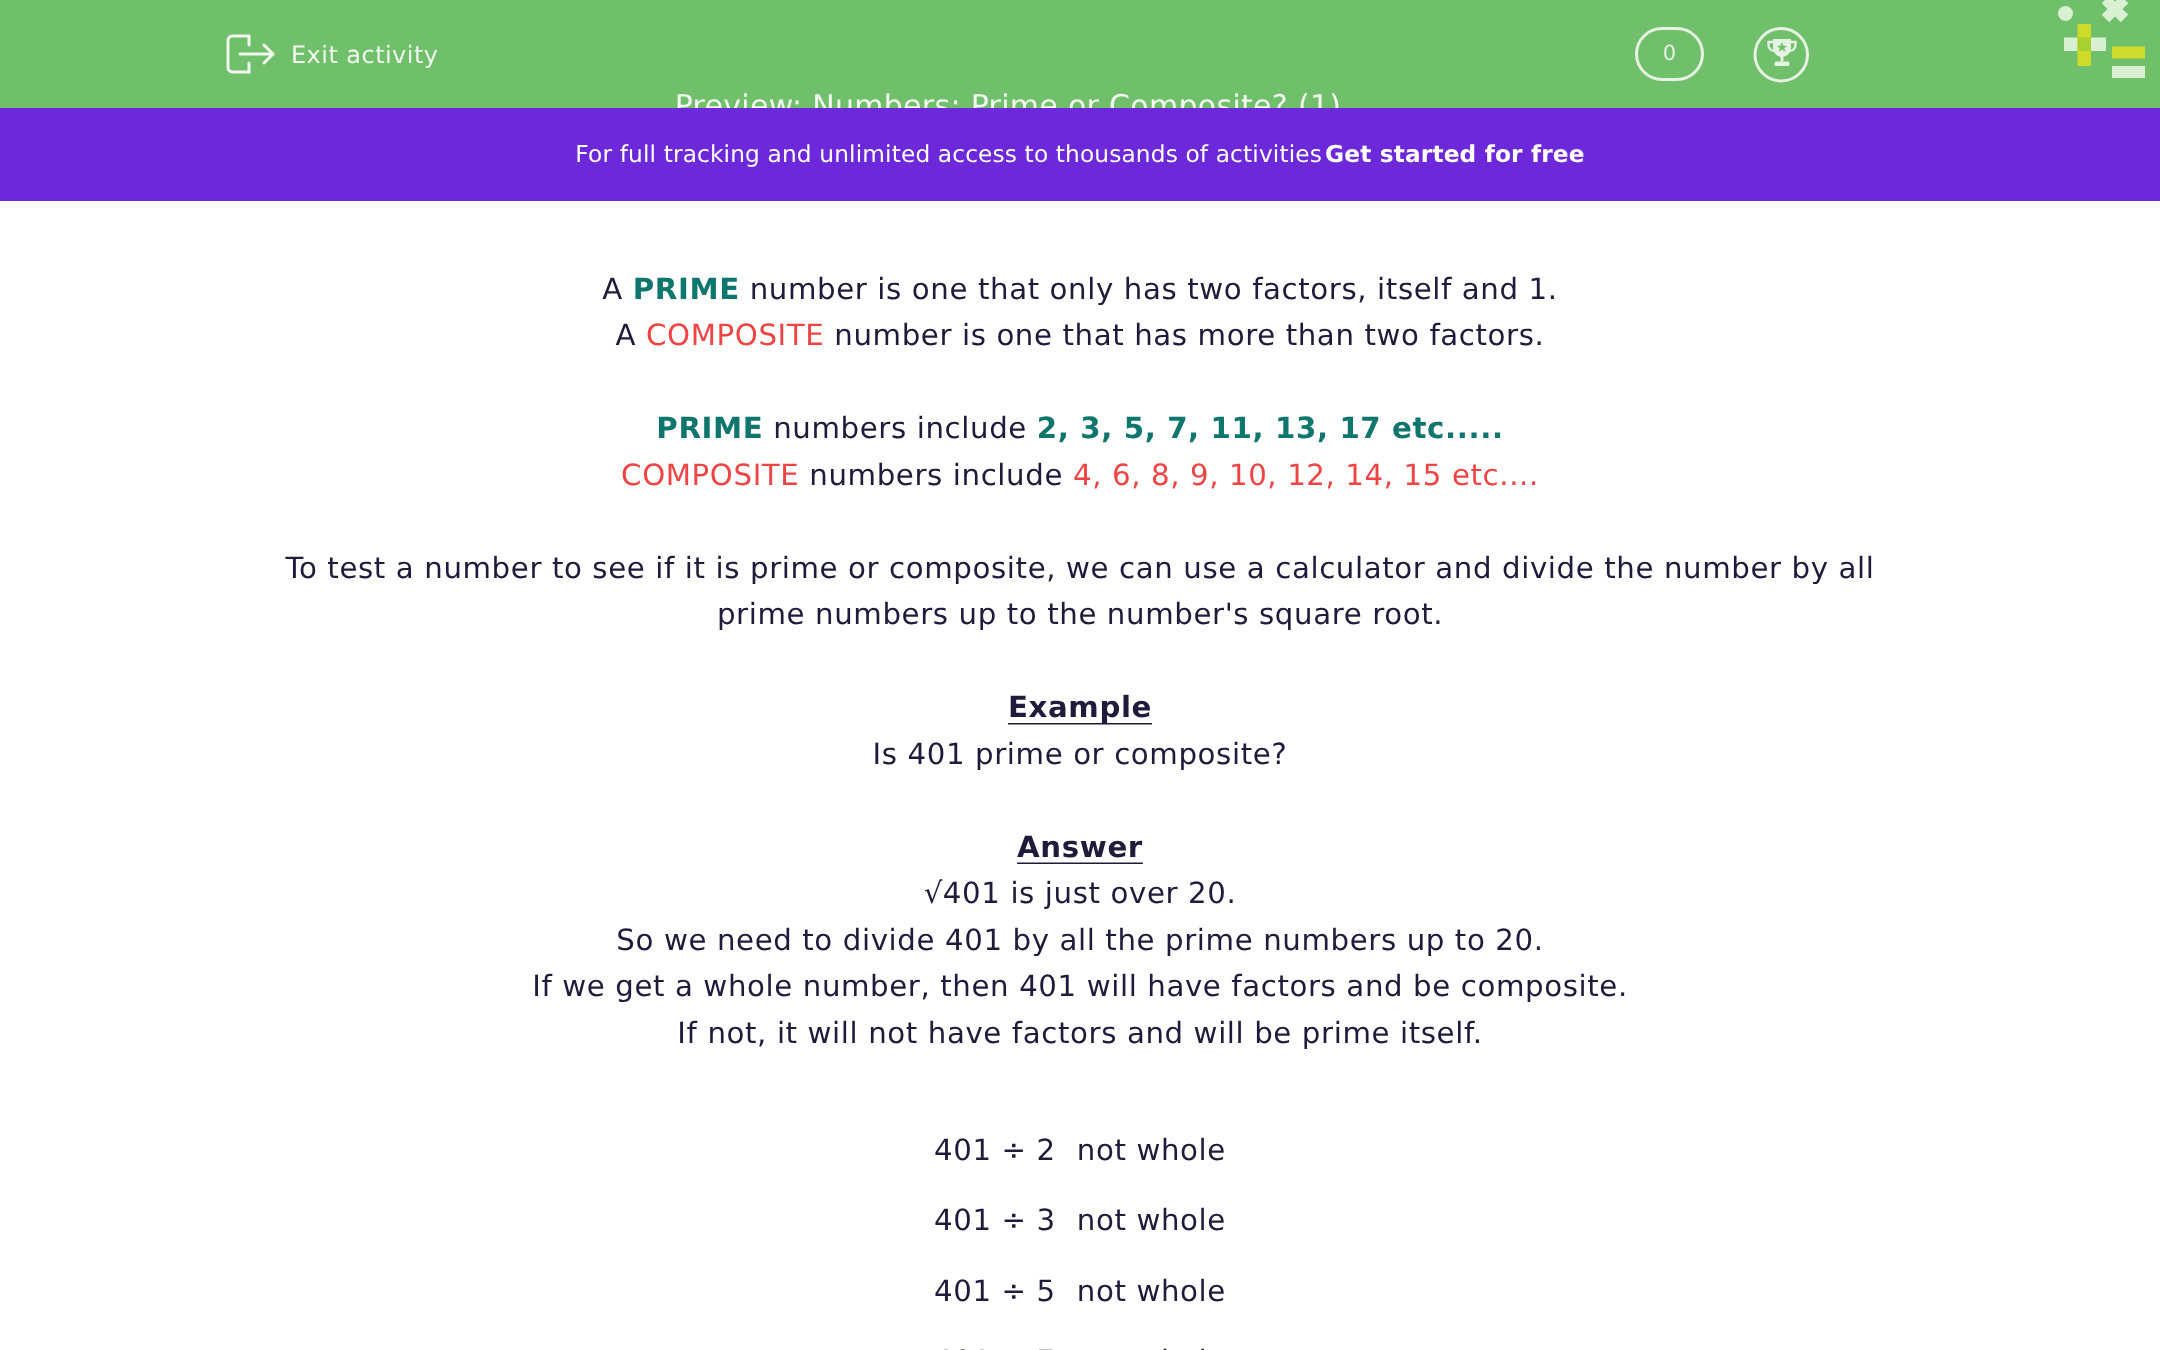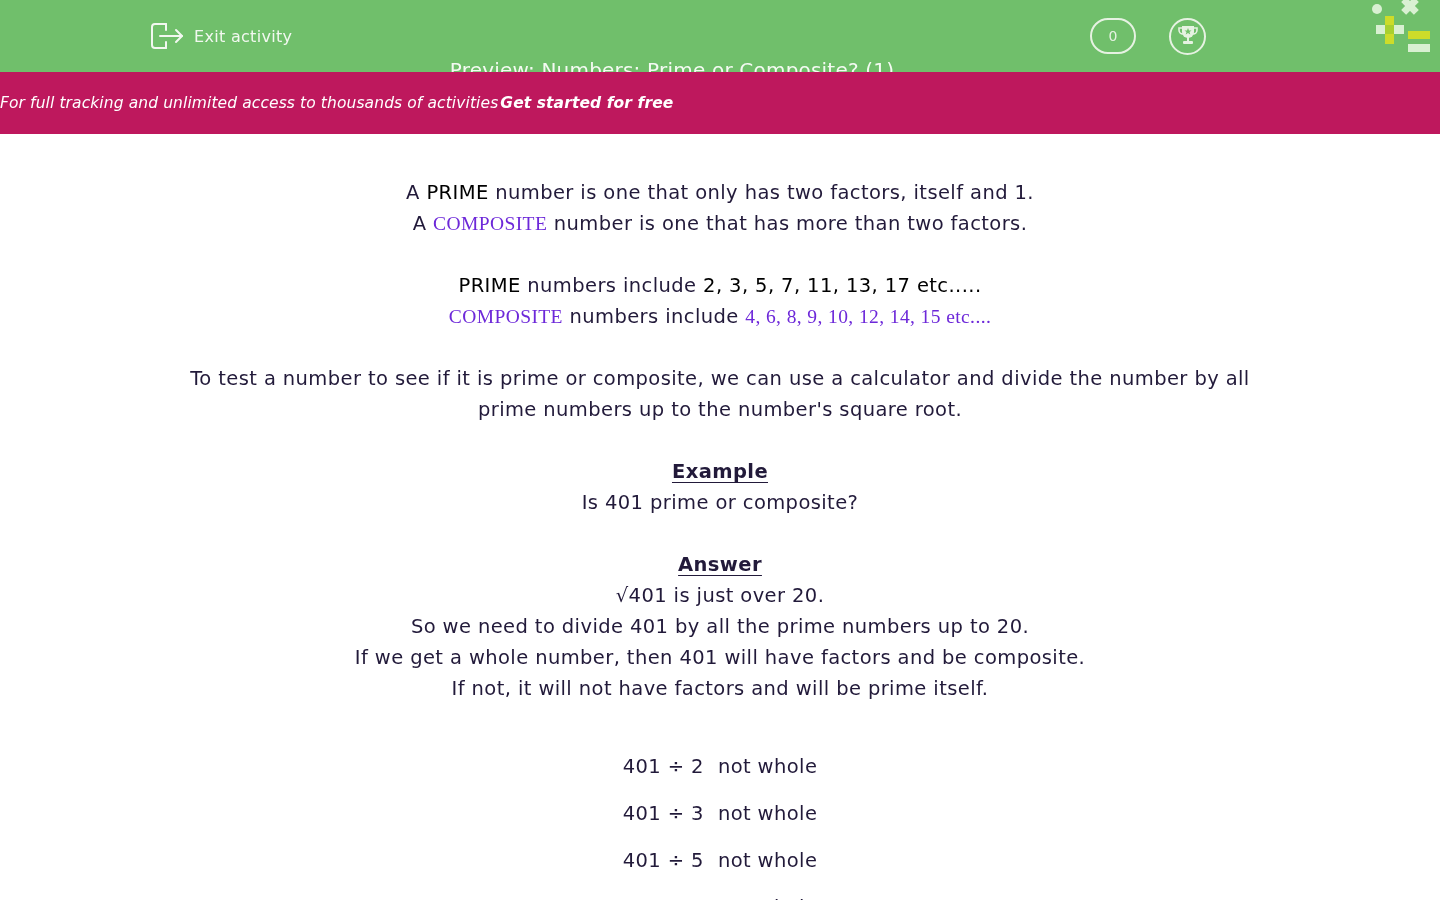--- a/index.html
+++ b/index.html
@@ -29,35 +29,35 @@
   }
   .trophy {
     position: absolute; left: 1169px; top: 18px; width: 37px; height: 37px;
     border: 2px solid #e6f2e2; border-radius: 50%;
     display: flex; align-items: center; justify-content: center; cursor: pointer;
   }
   .logo { position: absolute; left: 1366px; top: 0; width: 74px; height: 56px; }
 
   .banner {
     position: absolute; left: 0; top: 72px; width: 1440px; height: 62px;
-    background: #be185d; color: #ffffff;
-    display: flex; align-items: center; justify-content: flex-start;
-    font-size: 15.5px; letter-spacing: 0.1px; font-style: italic;
+    background: #6d28d9; color: #ffffff;
+    display: flex; align-items: center; justify-content: center;
+    font-size: 15.5px; letter-spacing: 0.1px;
   }
   .banner .cta { font-weight: bold; margin-left: 2px; cursor: pointer; }
 
   .content {
     position: absolute; left: 140px; top: 177px; width: 1160px;
     text-align: center; font-size: 19.5px; line-height: 31px; color: #221a3a;
     letter-spacing: 0.4px;
   }
   .content p { margin: 0; }
   .gap { height: 31px; }
-  .red { color: #000000; }
-  .blue { color: #6d28d9; font-family: Liberation Serif, serif; }
+  .red { color: #0f766e; font-weight: bold; }
+  .blue { color: #ef4444; }
   .heading { font-weight: bold; text-decoration: underline; text-underline-offset: 4px; }
   .calc-row { white-space: pre; }
   .calc-row .div-expr { display: inline-block; min-width: 80px; text-align: right; margin-top: 16px; }
   .calc-row .verdict { display: inline-block; margin-left: 14px; }
 </style>
 </head>
 <body>
 
 <div class="topbar">
   <div class="exit">

